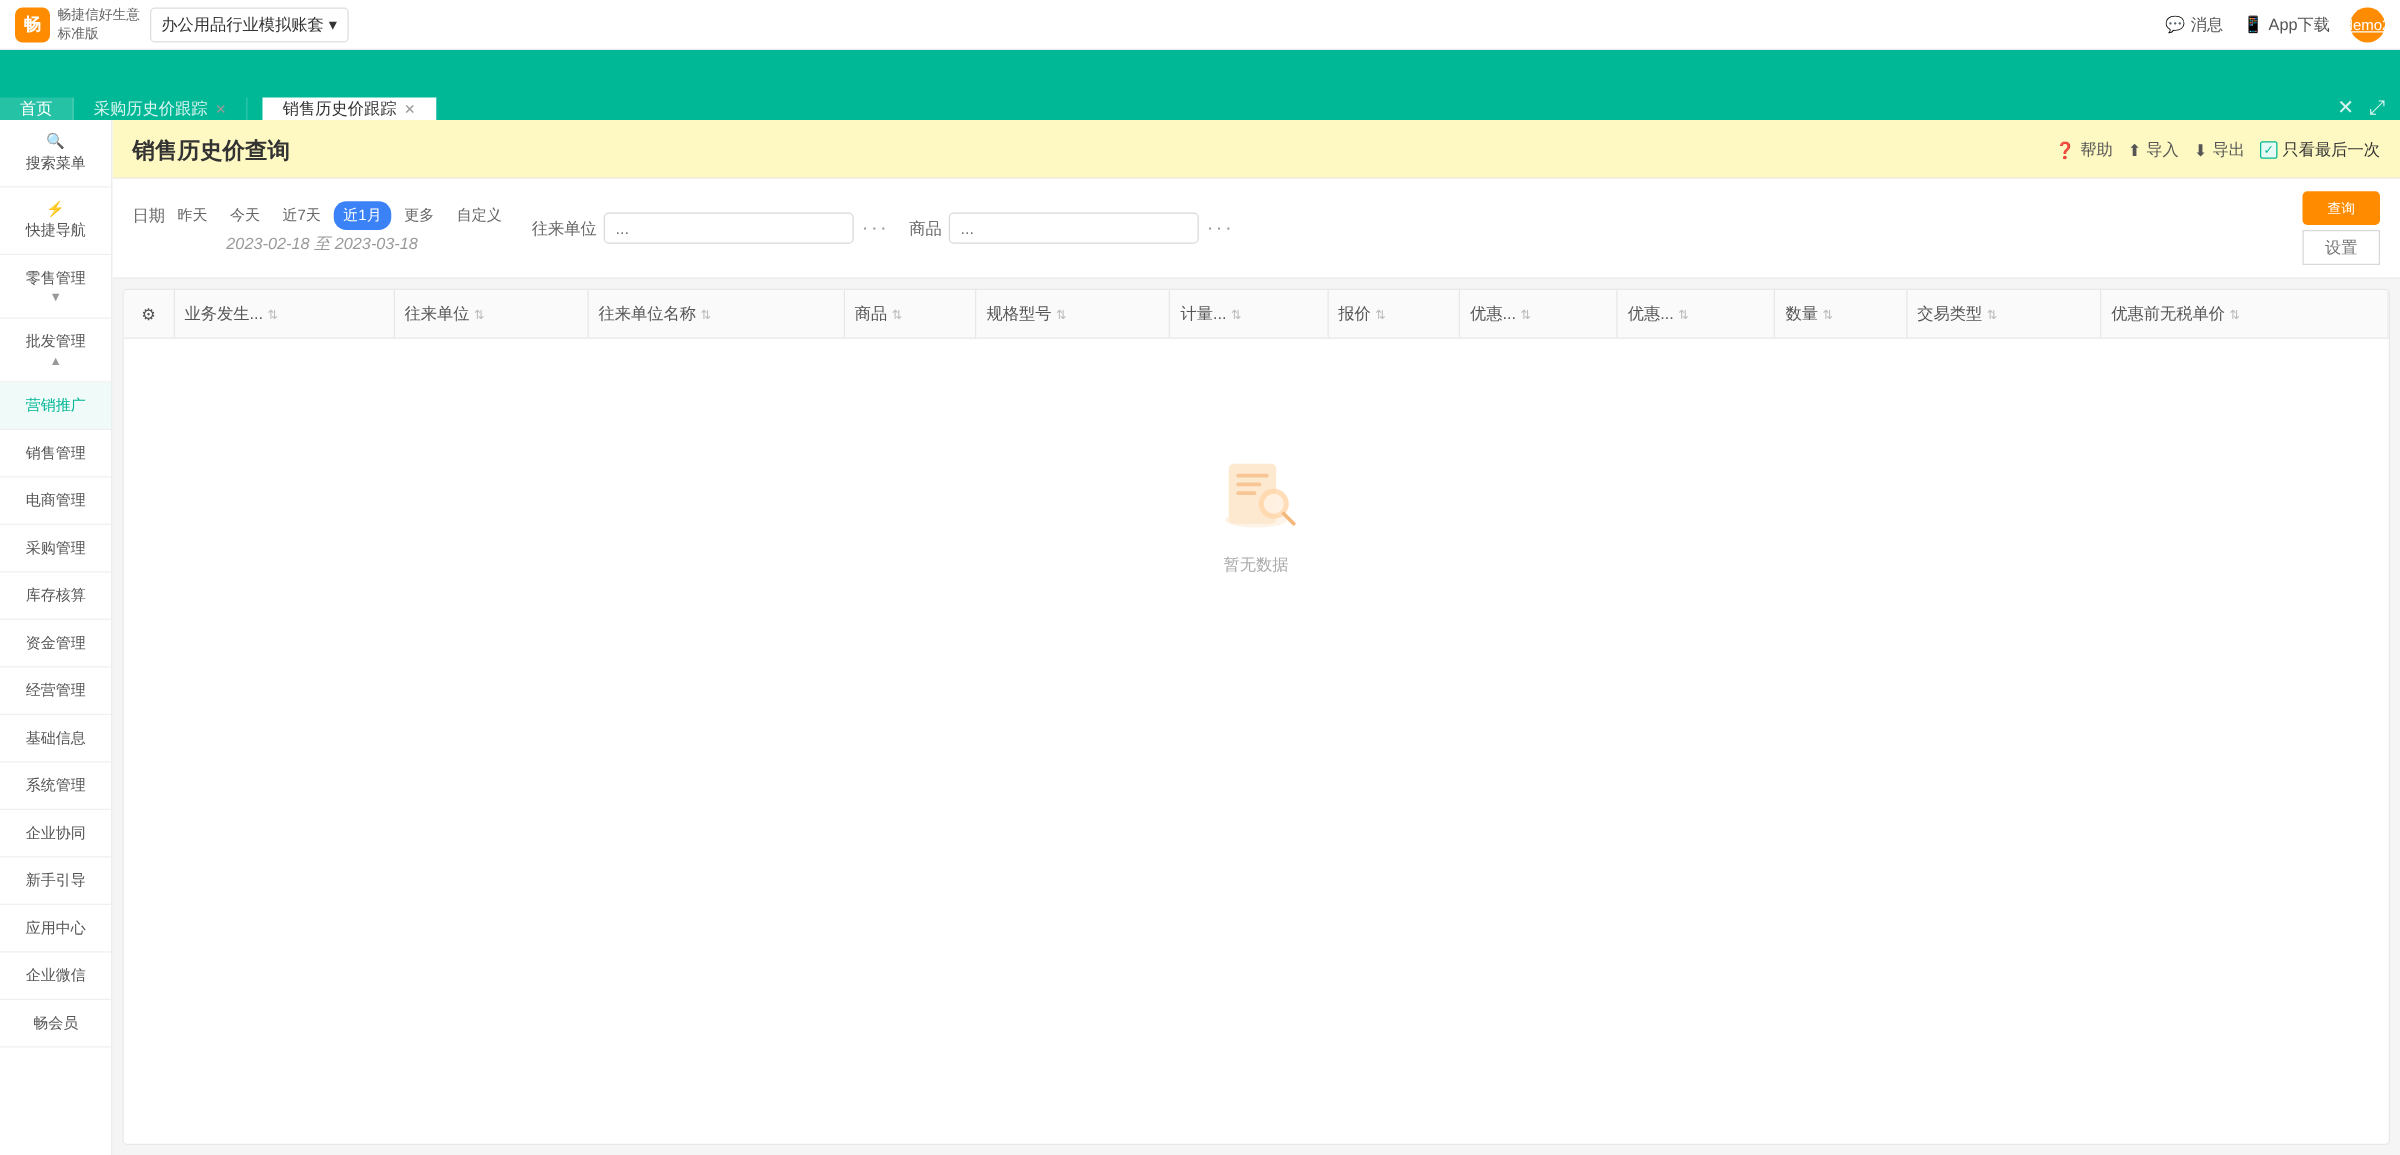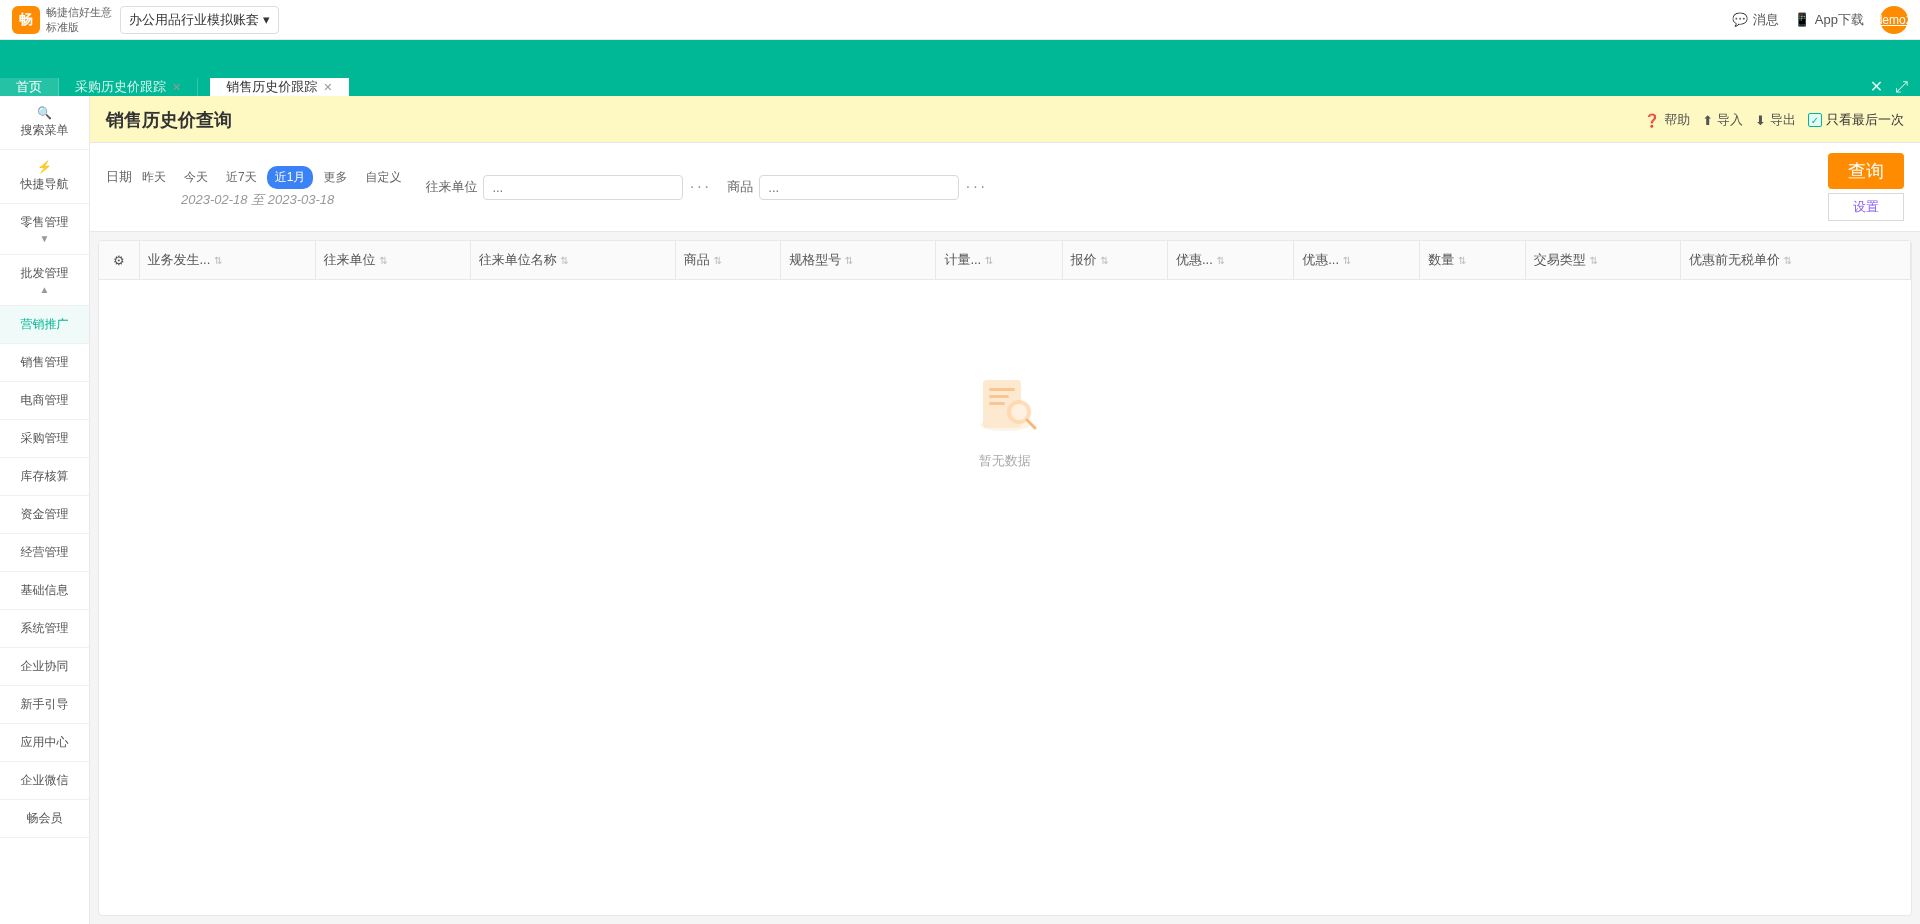--- a/index.html
+++ b/index.html
@@ -165,27 +165,27 @@
     }
     .filter-dots { color: #999; font-size: 16px; letter-spacing: 2px; cursor: pointer; }
 
     .search-btn {
       padding: 6px 20px;
       background: #ff8c00;
       color: white;
       border: none;
       border-radius: 4px;
       cursor: pointer;
-      font-size: 18px;
+      font-size: 11px;
       white-space: nowrap;
     }
     .settings-btn {
       padding: 4px 12px;
       background: #fff;
-      color: #8b5cf6;
+      color: #737373;
       border: 1px solid #d9d9d9;
       border-radius: 0;
       cursor: pointer;
       font-size: 13px;
     }
     .filter-btn-group { display: flex; flex-direction: column; gap: 4px; margin-left: auto; }
 
     
     .table-container {
       flex: 1;

